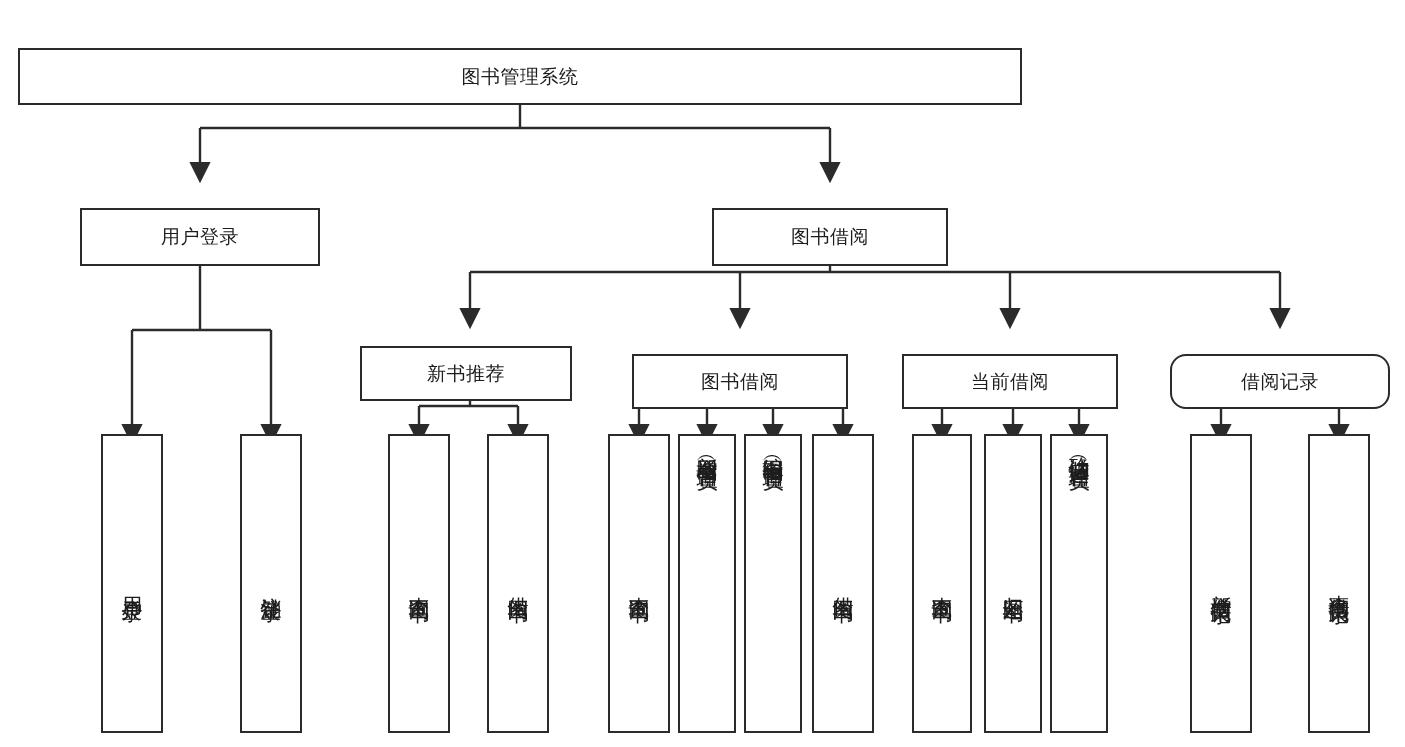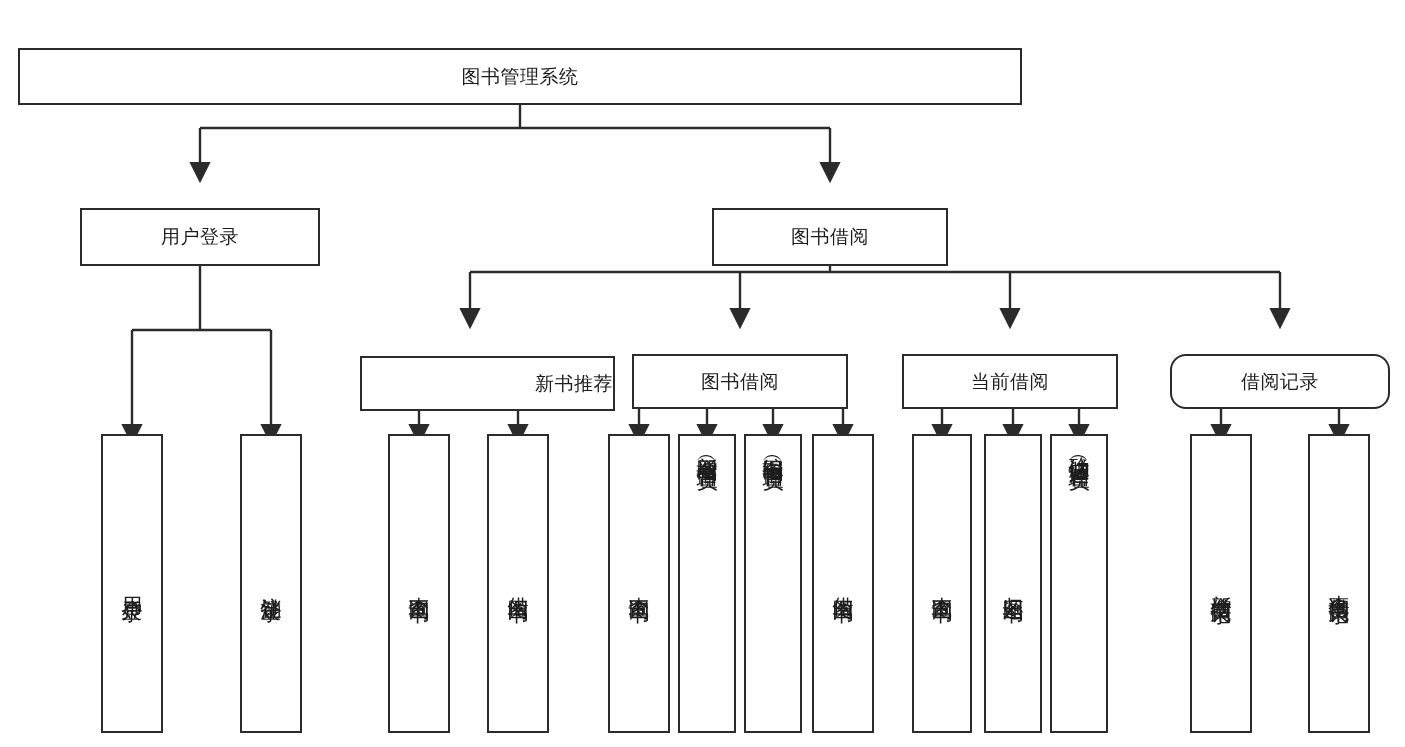--- a/index.html
+++ b/index.html
@@ -134,21 +134,21 @@
     <span>图书管理系统</span>
   </div>
 
   <div class="node horizontal" style="left:80px; top:172px; width:240px; height:58px;">
     <span>用户登录</span>
   </div>
   <div class="node horizontal" style="left:712px; top:172px; width:236px; height:58px;">
     <span>图书借阅</span>
   </div>
 
-  <div class="node horizontal" style="left:360px; top:320px; width:255px; height:55px;justify-content:flex-end;">
+  <div class="node horizontal" style="left:360px; top:310px; width:212px; height:55px;">
     <span>新书推荐</span>
   </div>
   <div class="node horizontal" style="left:902px; top:318px; width:216px; height:55px;">
     <span>当前借阅</span>
   </div>
   <div class="node horizontal" style="left:632px; top:318px; width:216px; height:55px;">
     <span>图书借阅</span>
   </div>
   <div class="node horizontal" style="left:1170px; top:318px; width:220px; height:55px;border-radius:16px;">
     <span>借阅记录</span>

